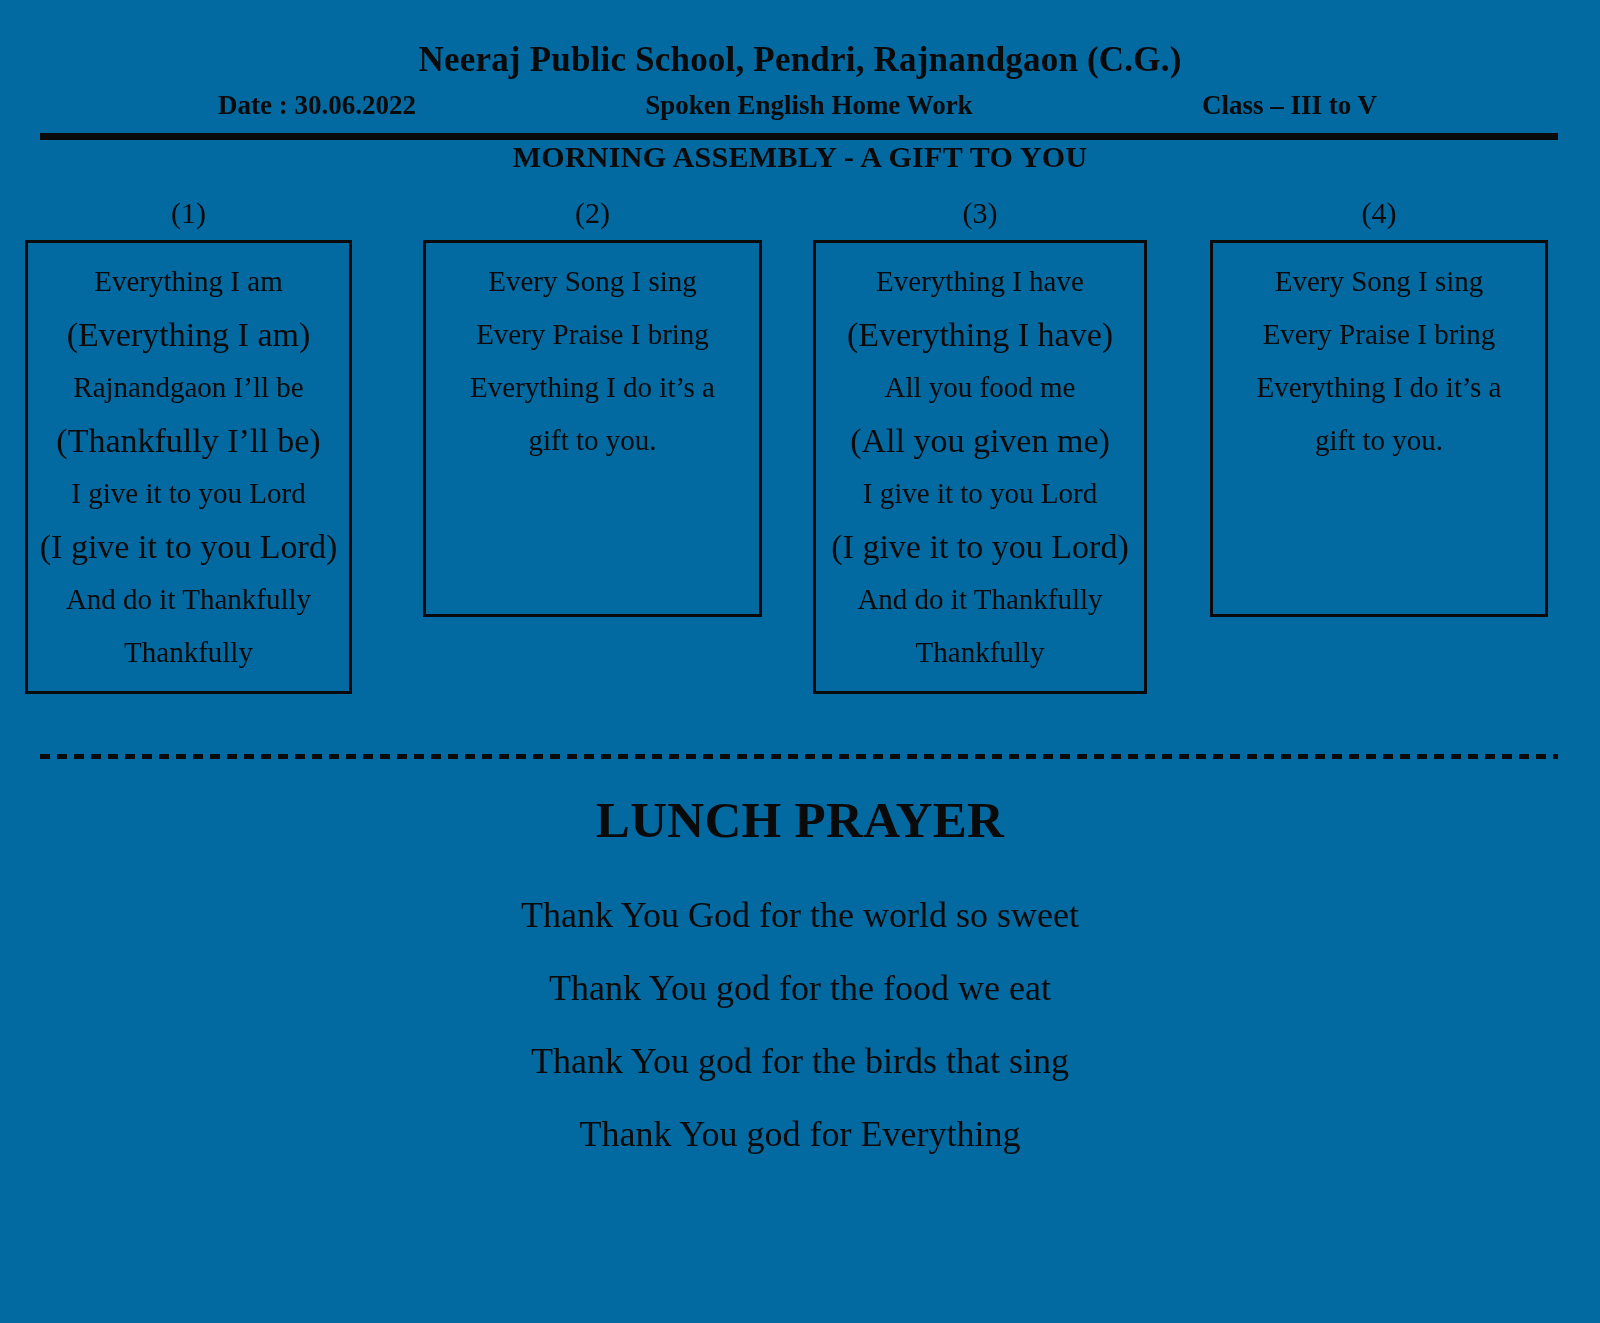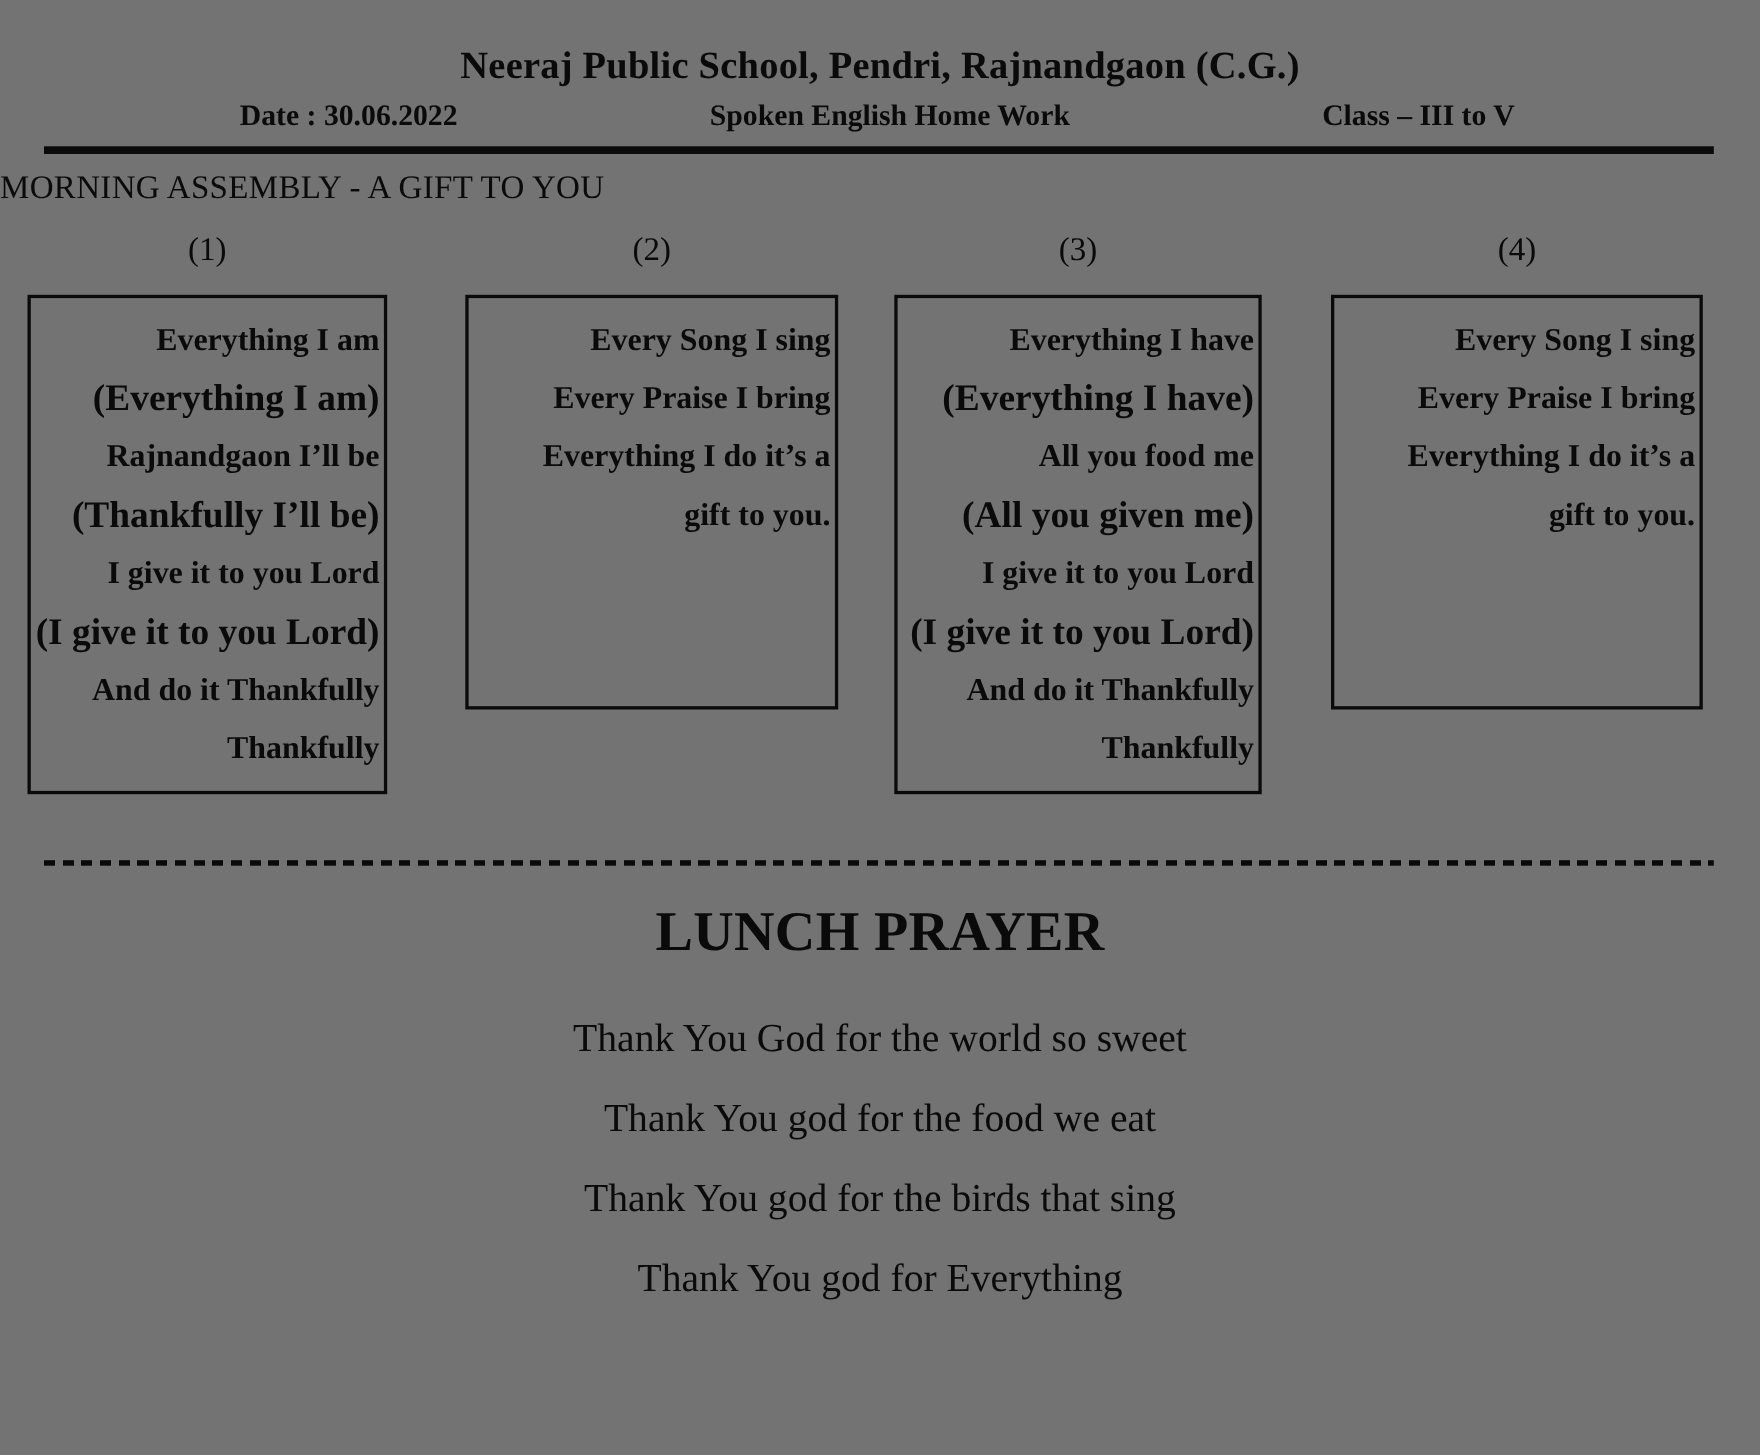--- a/index.html
+++ b/index.html
@@ -5,21 +5,21 @@
   * { margin: 0; padding: 0; box-sizing: border-box; }
   html, body { background: #ffffff; }
   body {
     font-family: "Liberation Serif", "DejaVu Serif", serif;
     color: #0a0a0a;
   }
   .page {
     position: relative;
     width: 1600px;
     height: 1323px;
-    background: #737373;
+    background: #0369a1;
     overflow: hidden;
   }
 
   
   .school-name {
     padding-top: 40px;
     text-align: center;
     font-size: 35px;
     font-weight: bold;
     letter-spacing: 0.2px;
@@ -32,24 +32,23 @@
     font-size: 27px;
     font-weight: bold;
     gap: 16px;
   }
   .rule {
     height: 7px;
     background: #0a0a0a;
     margin: 12px 42px 0 40px;
   }
   .assembly-title {
-    margin-top: 14px;
-    text-align: left;
+    text-align: center;
     font-size: 30px;
-    font-weight: normal;
+    font-weight: bold;
     letter-spacing: 0.3px;
   }
 
   
   .verses {
     display: flex;
     align-items: flex-start;
     padding-left: 25px;
     margin-top: 22px;
   }
@@ -57,25 +56,24 @@
   .verse-col.c1 { width: 327px; }
   .verse-col.c2 { width: 339px; margin-left: 71px; }
   .verse-col.c3 { width: 334px; margin-left: 51px; }
   .verse-col.c4 { width: 338px; margin-left: 63px; }
   .verse-number {
     text-align: center;
     font-size: 30px;
     height: 36px;
   }
   .verse-box {
-    margin-top: 22px;
+    margin-top: 8px;
     border: 3px solid #0a0a0a;
     padding: 12px 4px;
-    text-align: right;
-    font-weight: bold;
+    text-align: center;
   }
   .verse-col.c2 .verse-box,
   .verse-col.c4 .verse-box { min-height: 377px; }
   .verse-box .line {
     font-size: 29px;
     line-height: 53px;
     white-space: nowrap;
   }
   .verse-box .line.sub {
     font-size: 34px;

